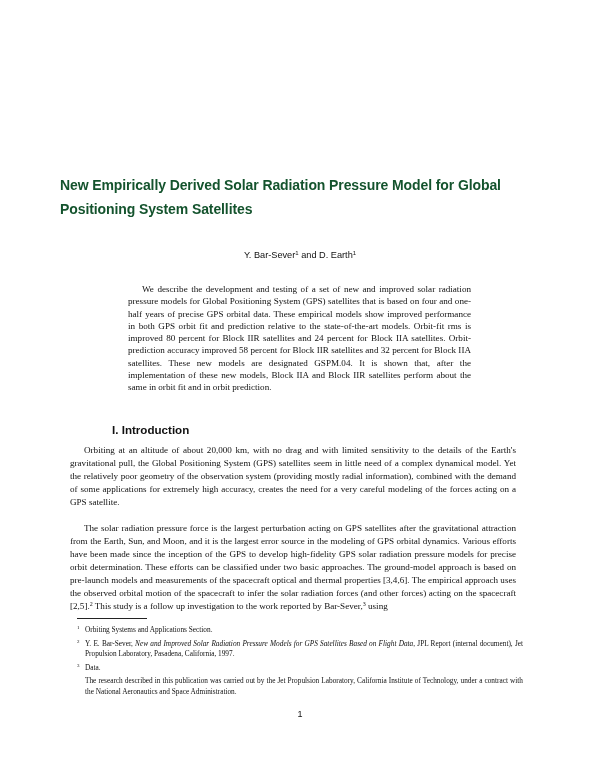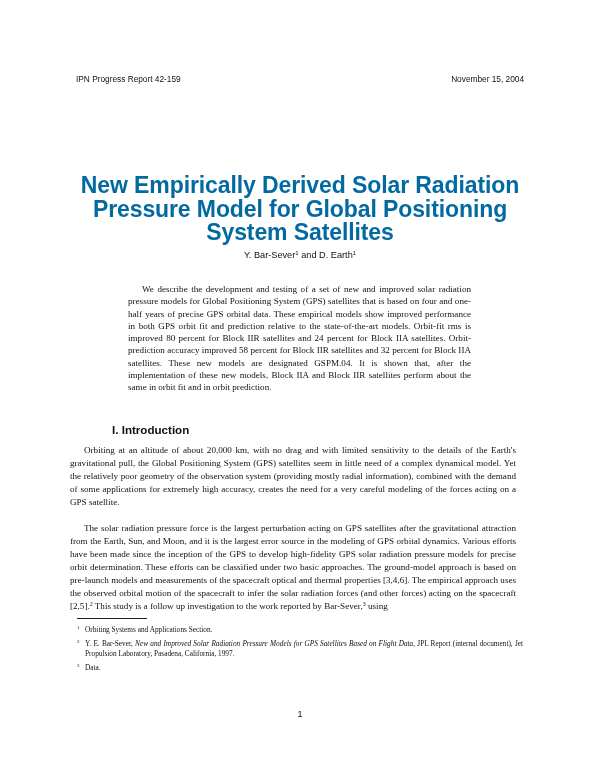--- a/index.html
+++ b/index.html
@@ -2,23 +2,23 @@
 <html><head>
 <meta charset="utf-8">
 <style>
   html, body { margin: 0; padding: 0; background: #ffffff; }
   body { width: 600px; height: 776px; position: relative; overflow: hidden; color: #111; }
   .page { position: absolute; left: 0; top: 0; width: 600px; height: 776px; }
   .running-header { position: absolute; top: 74px; left: 76px; right: 76px; height: 12px;
     font-family: "Liberation Sans", sans-serif; font-size: 8.3px; color: #111; }
   .running-header .left { position: absolute; left: 0; top: 0; }
   .running-header .right { position: absolute; right: 0; top: 0; }
-  .title { position: absolute; top: 174px; left: 60px; width: 480px; text-align: center;
-    font-family: "Liberation Sans", sans-serif; font-weight: bold; font-size: 23px;
-    line-height: 23.5px; color: #0369a1; letter-spacing: -0.1px; }
+  .title { position: absolute; top: 174px; left: 60px; width: 480px; 
+    font-family: "Liberation Sans", sans-serif; font-weight: bold; font-size: 14px;
+    line-height: 23.5px; color: #14532d; letter-spacing: -0.1px; }
   .authors { position: absolute; top: 250px; left: 60px; width: 480px; text-align: center;
     font-family: "Liberation Sans", sans-serif; font-size: 9.2px; color: #111; }
   .authors sup { font-size: 6px; vertical-align: 3px; line-height: 0; }
   .abstract { position: absolute; top: 283px; left: 128px; width: 343px;
     font-family: "Liberation Serif", serif; font-size: 9.1px;
     line-height: 12.3px; text-align: justify; text-indent: 14px; color: #111; }
   .section-heading { position: absolute; top: 423px; left: 77px;
     font-family: "Liberation Sans", sans-serif; font-weight: bold; font-size: 11.6px; color: #111; margin-left: 35px; }
   .body-para { position: absolute; left: 70px; width: 446px;
     font-family: "Liberation Serif", serif; font-size: 9.1px; line-height: 13px;
@@ -35,39 +35,36 @@
   .fn em { font-style: italic; }
   .fn-note { margin-top: 2px; padding-left: 8px; text-align: justify; }
   .page-number { position: absolute; top: 709px; left: 0; width: 600px; text-align: center;
     font-family: "Liberation Sans", sans-serif; font-size: 9px; color: #111; }
 </style>
 </head>
 <body>
 
 <div class="page">
 
-  <div class="running-header">
-    <span class="left">IPN Progress Report 42-159</span>
-    <span class="right">November 15, 2004</span>
-  </div>
 
   <div class="title">New Empirically Derived Solar Radiation Pressure Model for Global Positioning System Satellites</div>
 
   <div class="authors"><span>Y. Bar-Sever</span><sup>1</sup><span style="white-space:pre"> and </span><span>D. Earth</span><sup>1</sup></div>
 
   <div class="abstract">We describe the development and testing of a set of new and improved solar radiation pressure models for Global Positioning System (GPS) satellites that is based on four and one-half years of precise GPS orbital data. These empirical models show improved performance in both GPS orbit fit and prediction relative to the state-of-the-art models. Orbit-fit rms is improved 80 percent for Block IIR satellites and 24 percent for Block IIA satellites. Orbit-prediction accuracy improved 58 percent for Block IIR satellites and 32 percent for Block IIA satellites. These new models are designated GSPM.04. It is shown that, after the implementation of these new models, Block IIA and Block IIR satellites perform about the same in orbit fit and in orbit prediction.</div>
 
   <div class="section-heading">I. Introduction</div>
 
   <div class="body-para p1">Orbiting at an altitude of about 20,000 km, with no drag and with limited sensitivity to the details of the Earth's gravitational pull, the Global Positioning System (GPS) satellites seem in little need of a complex dynamical model. Yet the relatively poor geometry of the observation system (providing mostly radial information), combined with the demand of some applications for extremely high accuracy, creates the need for a very careful modeling of the forces acting on a GPS satellite.</div>
 
   <div class="body-para p2"><span>The solar radiation pressure force is the largest perturbation acting on GPS satellites after the gravitational attraction from the Earth, Sun, and Moon, and it is the largest error source in the modeling of GPS orbital dynamics. Various efforts have been made since the inception of the GPS to develop high-fidelity GPS solar radiation pressure models for precise orbit determination. These efforts can be classified under two basic approaches. The ground-model approach is based on pre-launch models and measurements of the spacecraft optical and thermal properties [3,4,6]. The empirical approach uses the observed orbital motion of the spacecraft to infer the solar radiation forces (and other forces) acting on the spacecraft [2,5].</span><sup>2</sup><span> This study is a follow up investigation to the work reported by Bar-Sever,</span><sup>3</sup><span> using</span></div>
 
   <div class="footnote-rule"></div>
 
   <div class="footnotes">
     <div class="fn"><sup>1</sup><span>Orbiting Systems and Applications Section.</span></div>
     <div class="fn"><sup>2</sup><span>Y. E. Bar-Sever, </span><em>New and Improved Solar Radiation Pressure Models for GPS Satellites Based on Flight Data</em><span>, JPL Report (internal document), Jet Propulsion Laboratory, Pasadena, California, 1997.</span></div>
     <div class="fn"><sup>3</sup><span>Data.</span></div>
+    <div class="fn-note">The research described in this publication was carried out by the Jet Propulsion Laboratory, California Institute of Technology, under a contract with the National Aeronautics and Space Administration.</div>
   </div>
 
   <div class="page-number">1</div>
 </div>
 
 </body></html>

